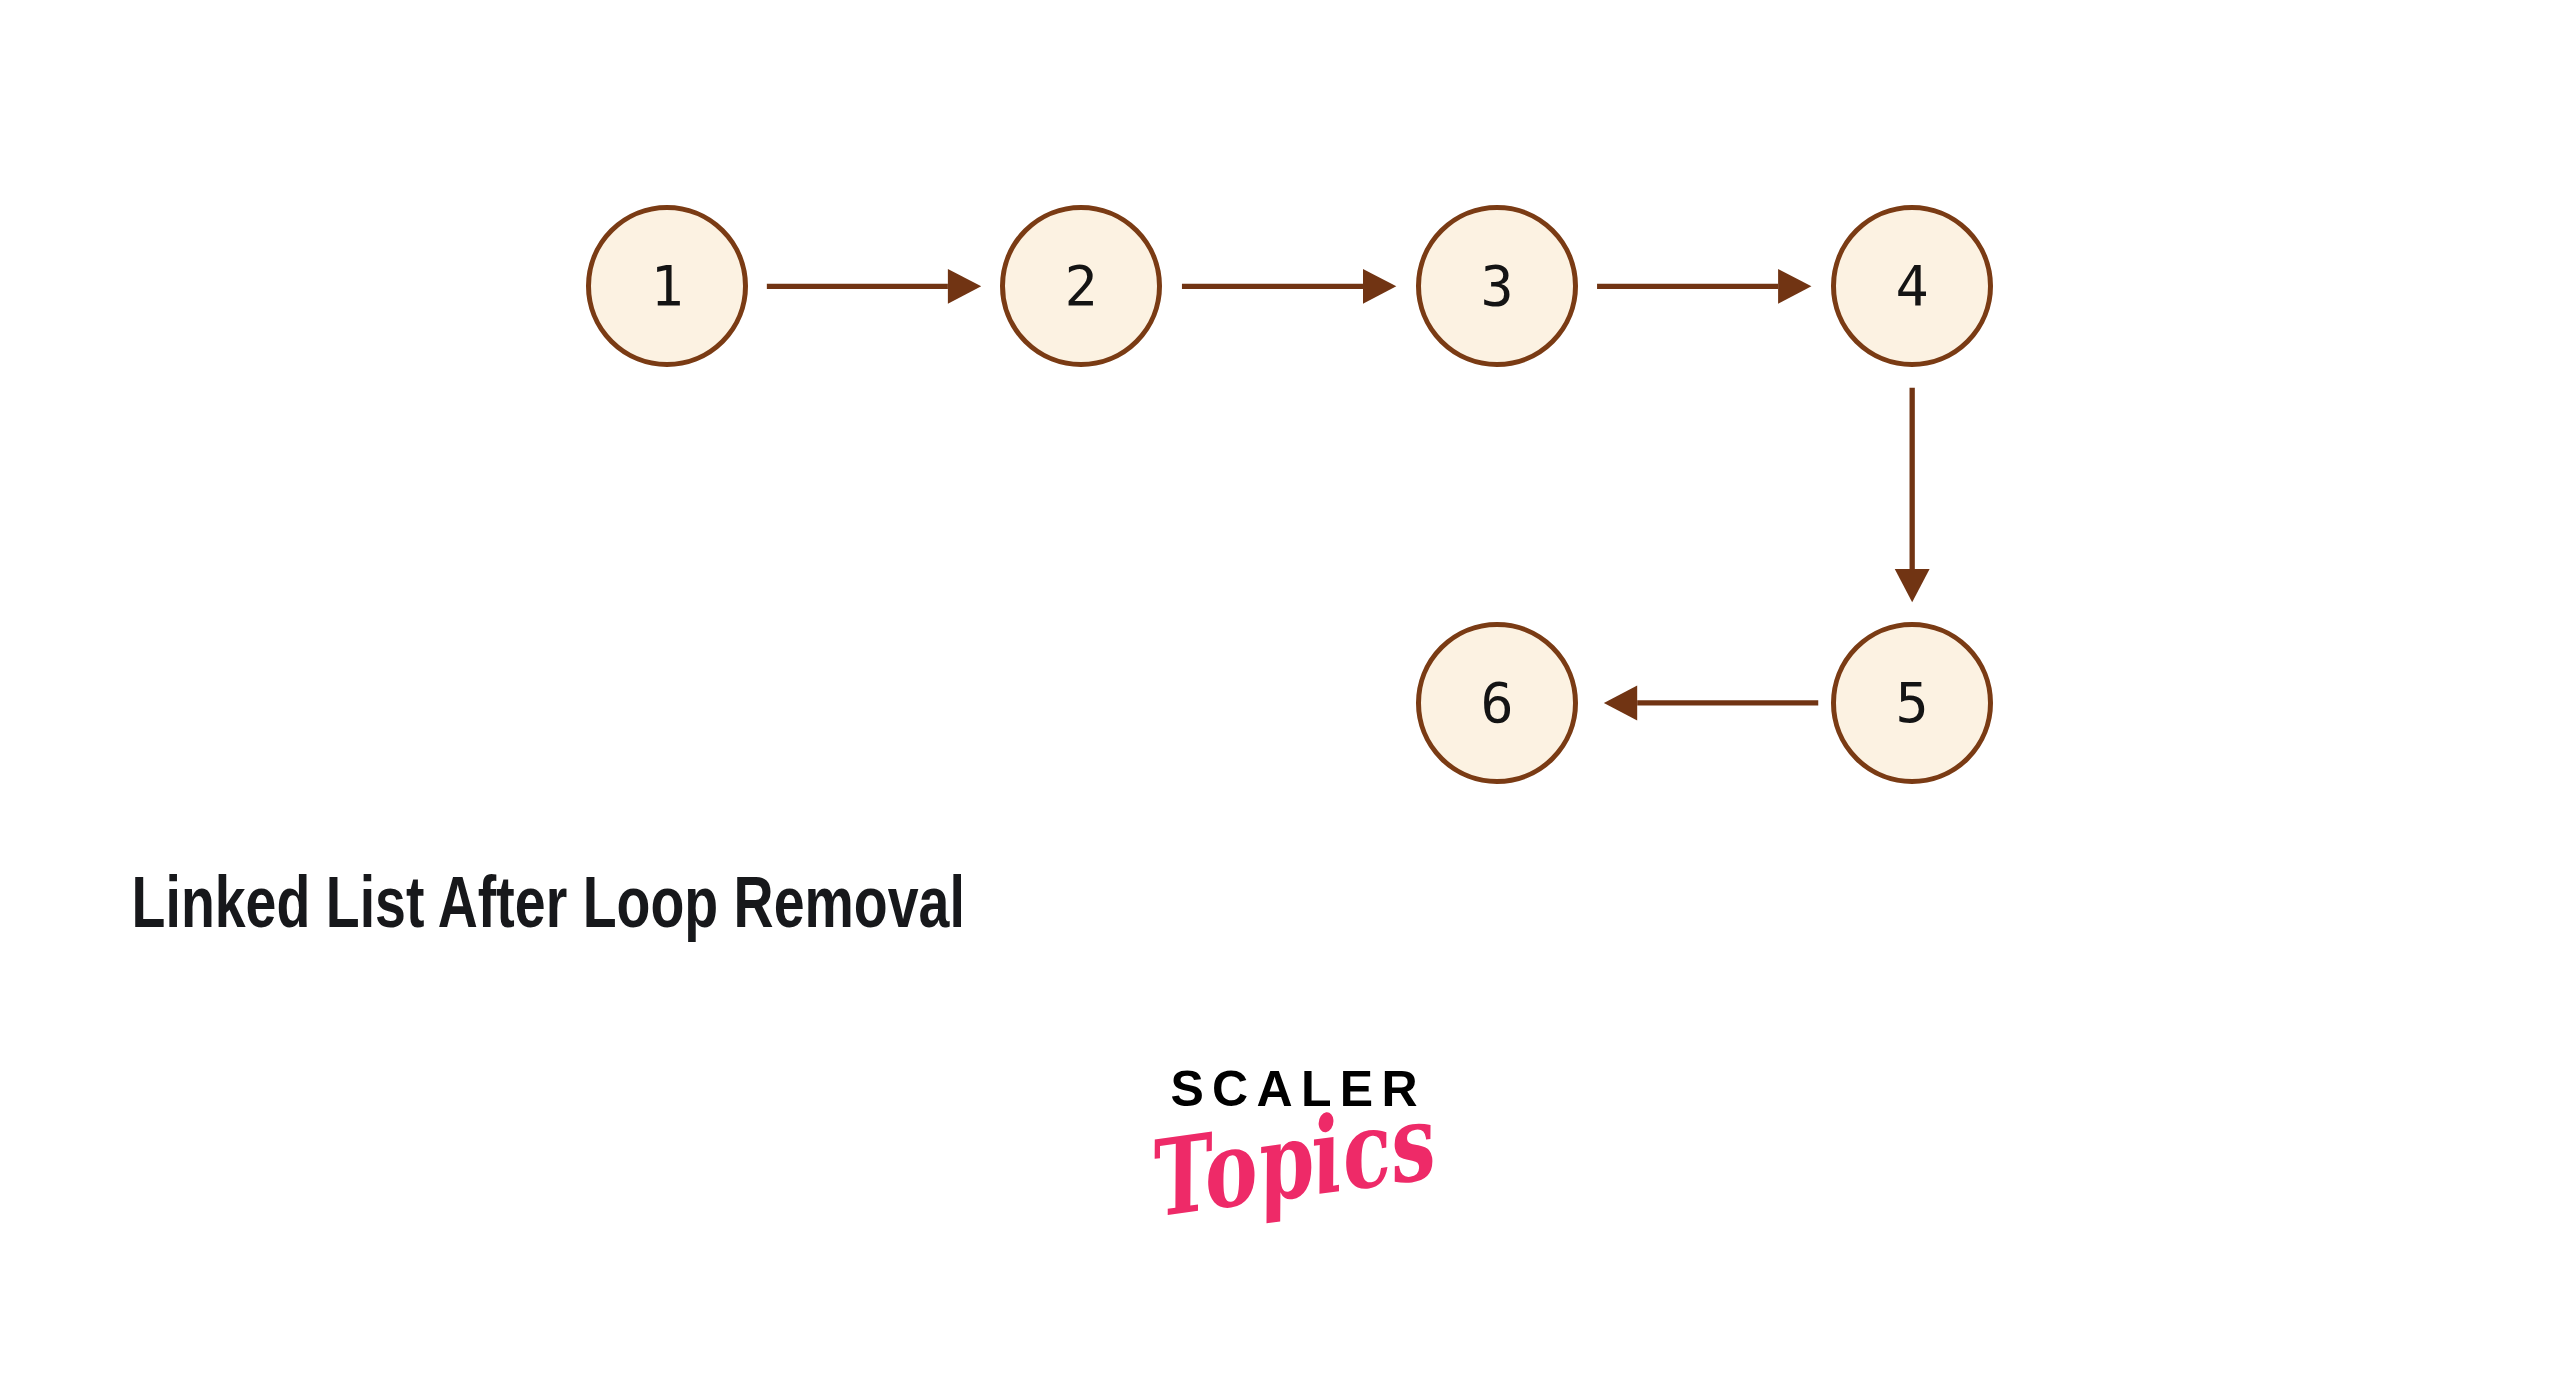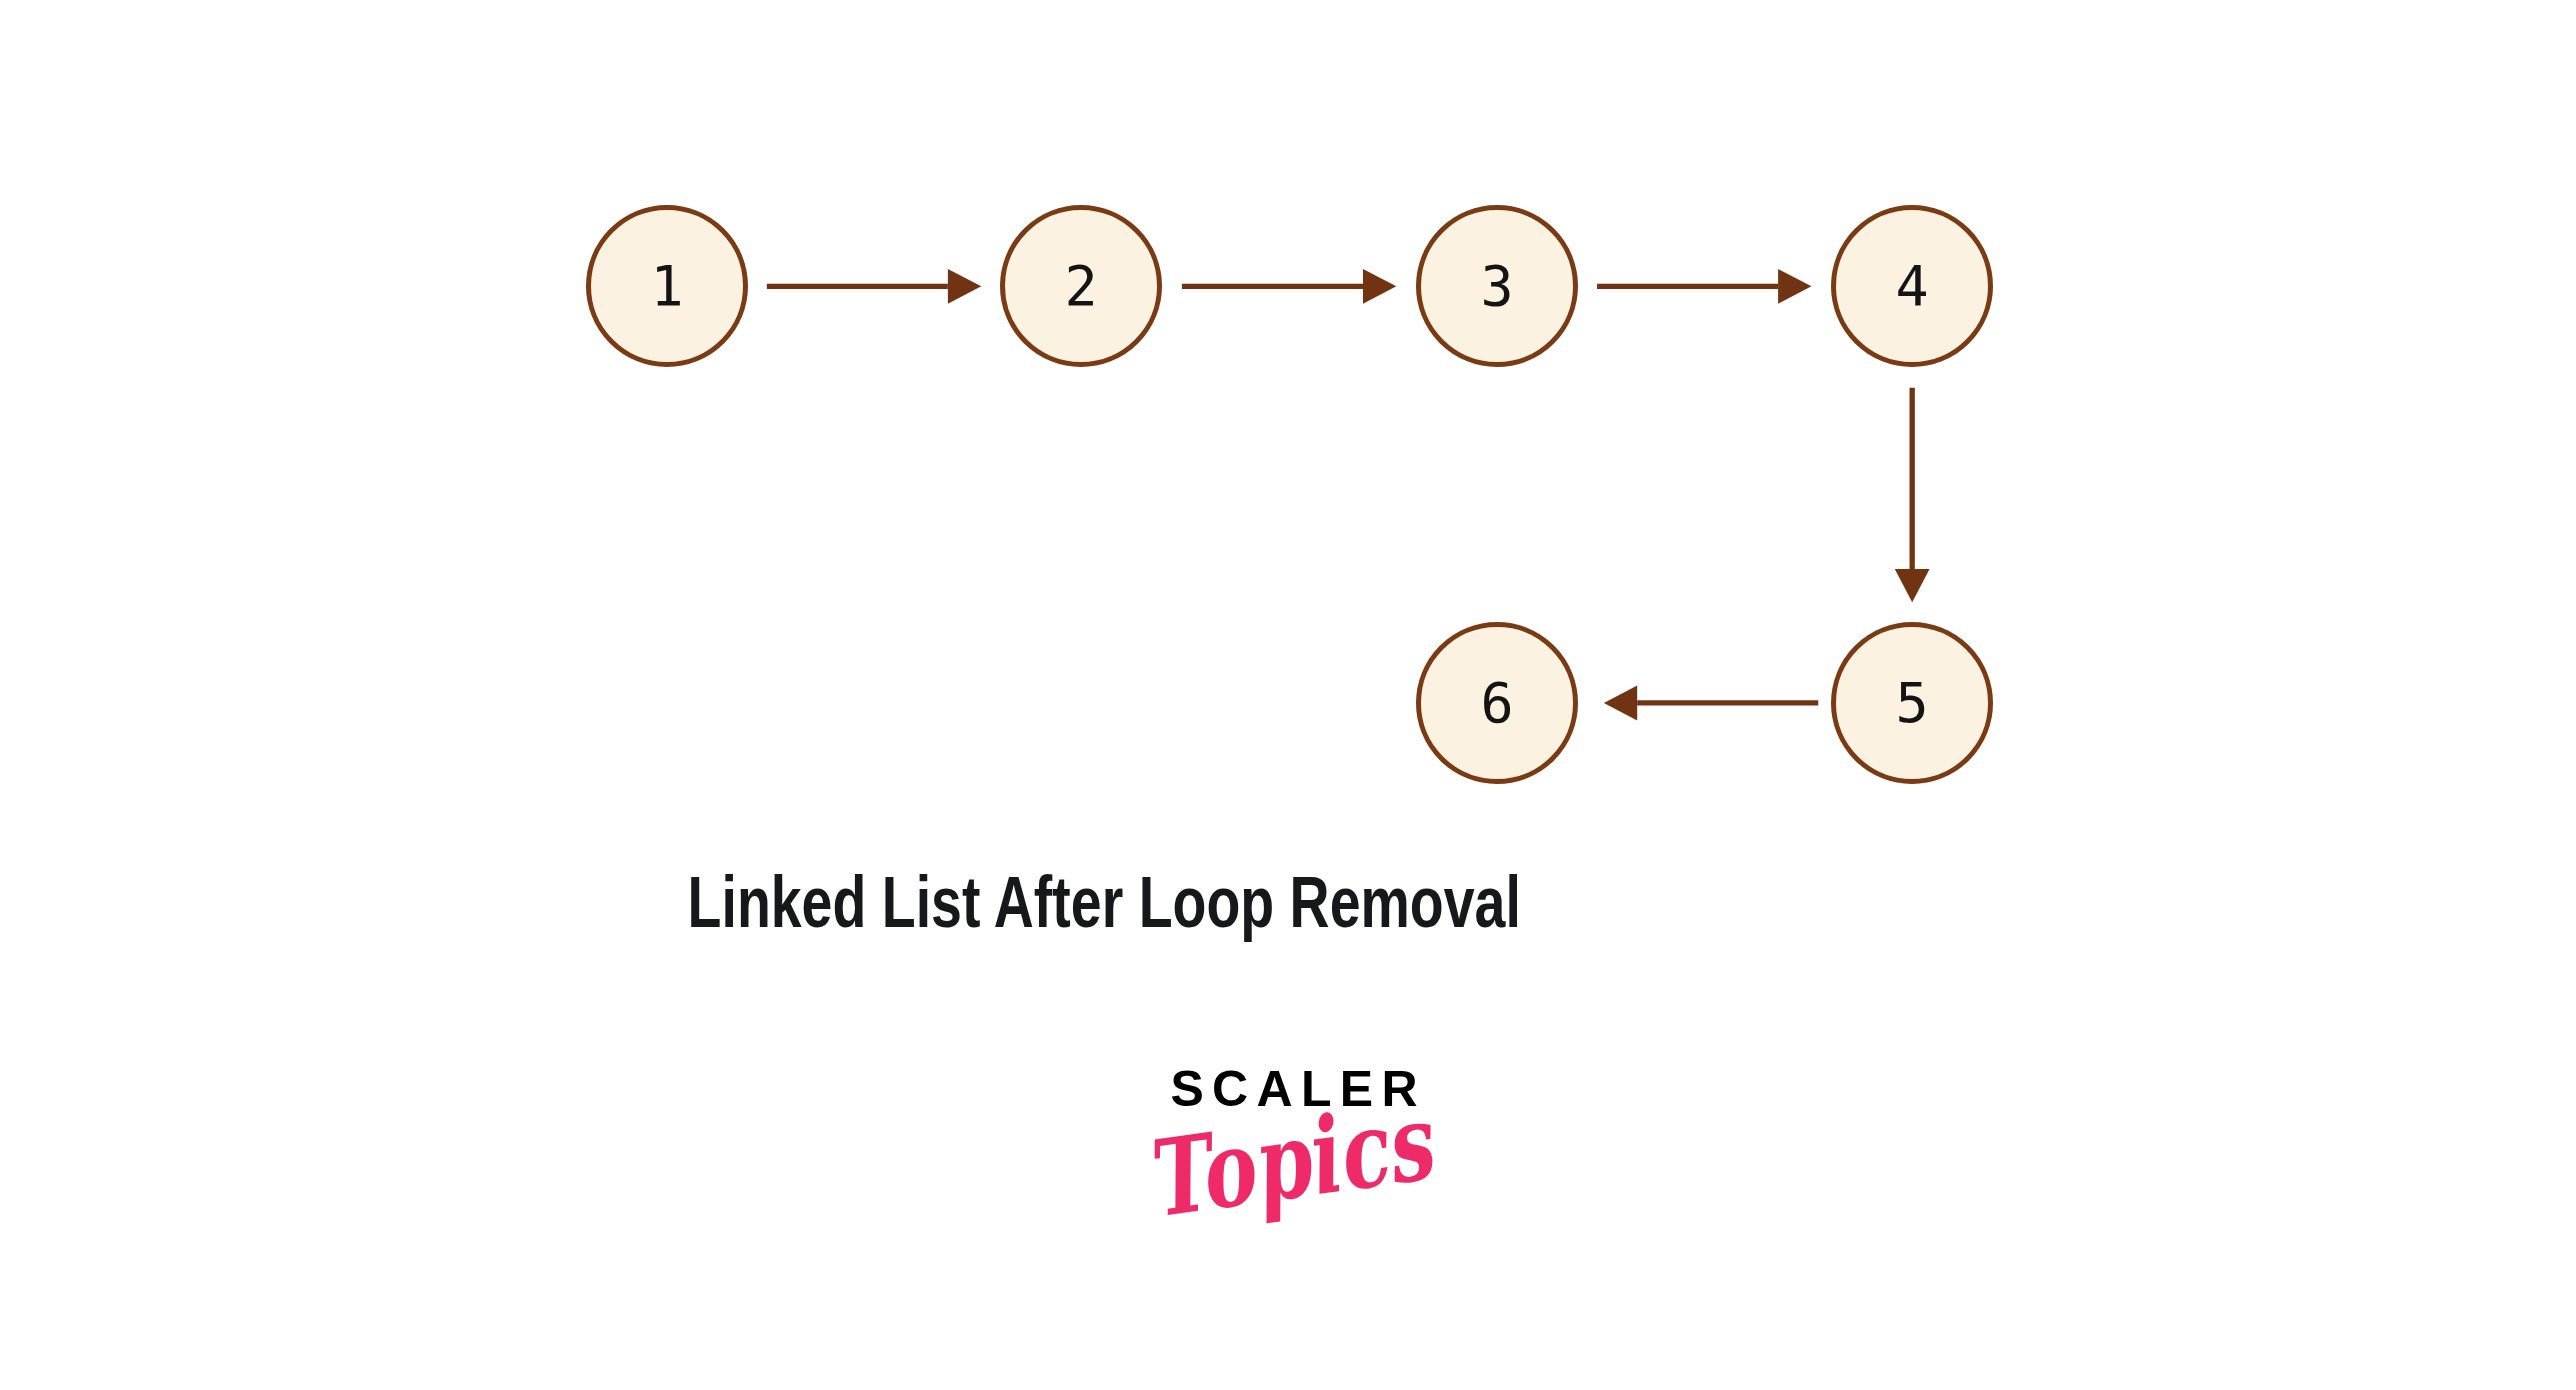--- a/index.html
+++ b/index.html
@@ -19,21 +19,21 @@
   .n1{left:586px;top:205px;}
   .n2{left:1000px;top:205px;}
   .n3{left:1416px;top:205px;}
   .n4{left:1831px;top:205px;}
   .n5{left:1831px;top:622px;}
   .n6{left:1416px;top:622px;}
   .edges{position:absolute;left:0;top:0;width:2576px;height:1390px;}
   .edge-line{stroke:#713413;stroke-width:7;}
   .edge-head{fill:#713413;stroke:none;}
   .title-wrap{
-    position:absolute;left:0;top:862px;width:2208px;text-align:center;
+    position:absolute;left:0;top:862px;width:2208px;text-align:left;
   }
   .title-text{
     display:inline-block;font-size:73px;font-weight:bold;color:#17181b;
     line-height:1.1;transform:scaleX(0.76);transform-origin:50% 50%;
     font-family:"Liberation Sans","DejaVu Sans",sans-serif;white-space:nowrap;
   }
   .logo{
     position:absolute;left:1029px;top:1064px;width:530px;text-align:center;
   }
   .logo-brand{

